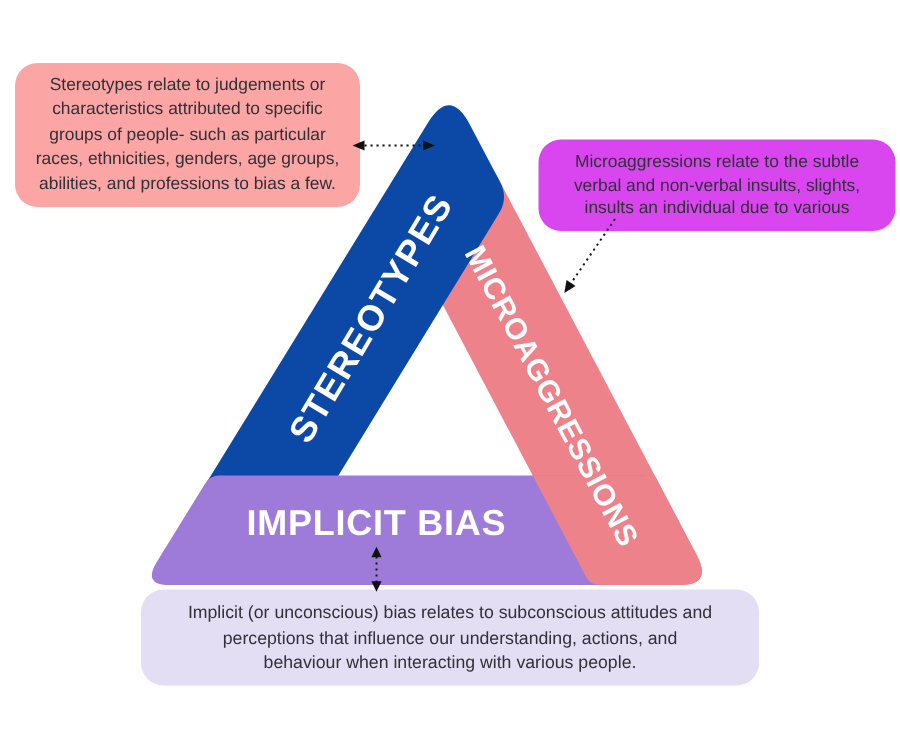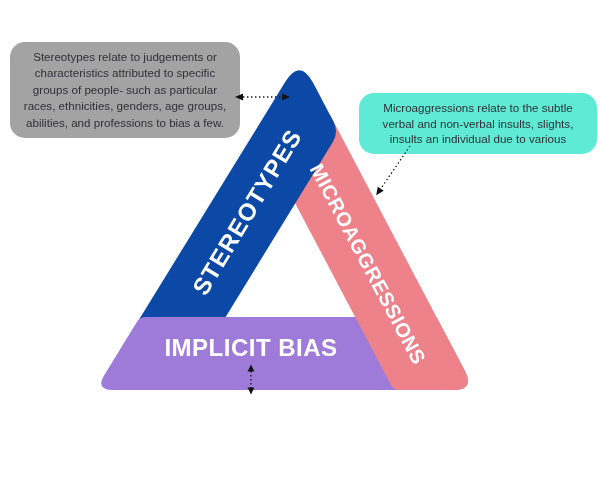--- a/index.html
+++ b/index.html
@@ -22,34 +22,39 @@
     text-anchor:middle;
   }
   .dotted{stroke:#111111;stroke-width:1.3;stroke-dasharray:1.4 2.6;fill:none;}
   .head{fill:#111111;stroke:none;}
 </style>
 </head>
 <body>
 
 <div class="canvas">
 
-  <div class="callout" id="callout-stereotypes" style="background-color: #a3a3a3;">
+  <div class="callout" id="callout-stereotypes" style="background-color: #fca5a5;">
     <div class="ln">Stereotypes relate to judgements or</div>
     <div class="ln">characteristics attributed to specific</div>
     <div class="ln">groups of people- such as particular</div>
     <div class="ln">races, ethnicities, genders, age groups,</div>
     <div class="ln">abilities, and professions to bias a few.</div>
   </div>
 
-  <div class="callout" id="callout-microaggressions" style="background-color: #5eead4;">
+  <div class="callout" id="callout-microaggressions" style="background-color: #d946ef;">
     <div class="ln">Microaggressions relate to the subtle</div>
     <div class="ln">verbal and non-verbal insults, slights,</div>
     <div class="ln">insults an individual due to various</div>
   </div>
 
+  <div class="callout" id="callout-implicit-bias" style="background-color: rgb(228, 222, 245);">
+    <div class="ln">Implicit (or unconscious) bias relates to subconscious attitudes and</div>
+    <div class="ln">perceptions that influence our understanding, actions, and</div>
+    <div class="ln">behaviour when interacting with various people.</div>
+  </div>
 
   <svg class="overlay" width="600" height="496" viewBox="0 0 600 496">
     <defs>
       <clipPath id="cb">
           <rect x="340" y="317" width="260" height="80"></rect>
         </clipPath>
     </defs>
 
     <path d="M 329.7,114.3 L 464.7,370.5 Q 475,390 453,390 L 399.6,390 Q 393.6,390 390.8,384.7 L 285.8,185.4 Z" fill="#ed828a"></path>
 

